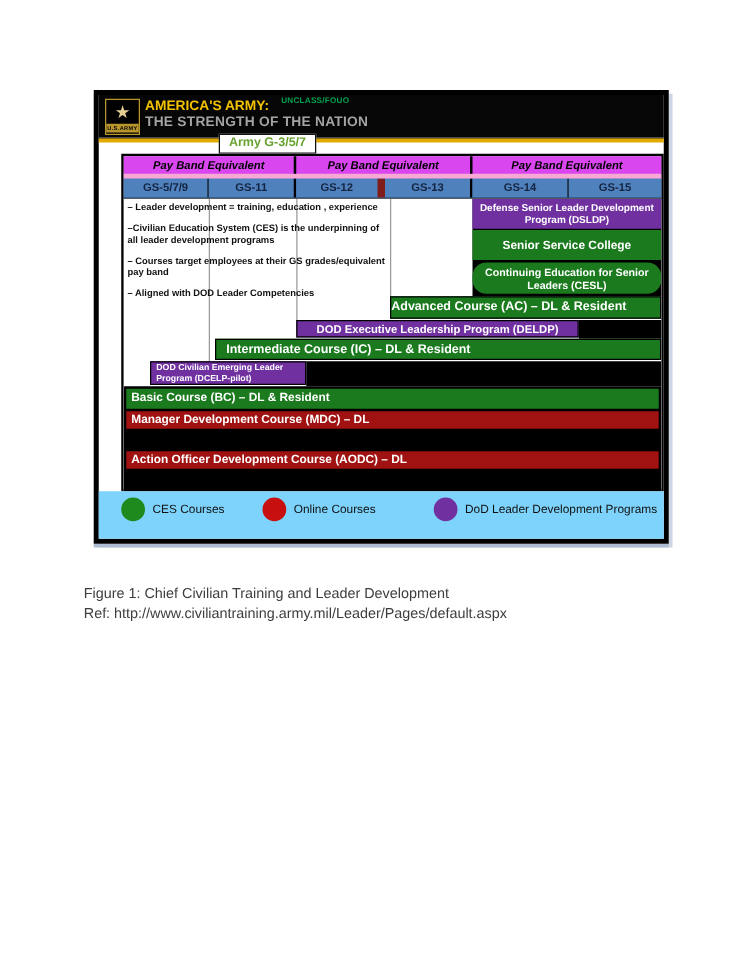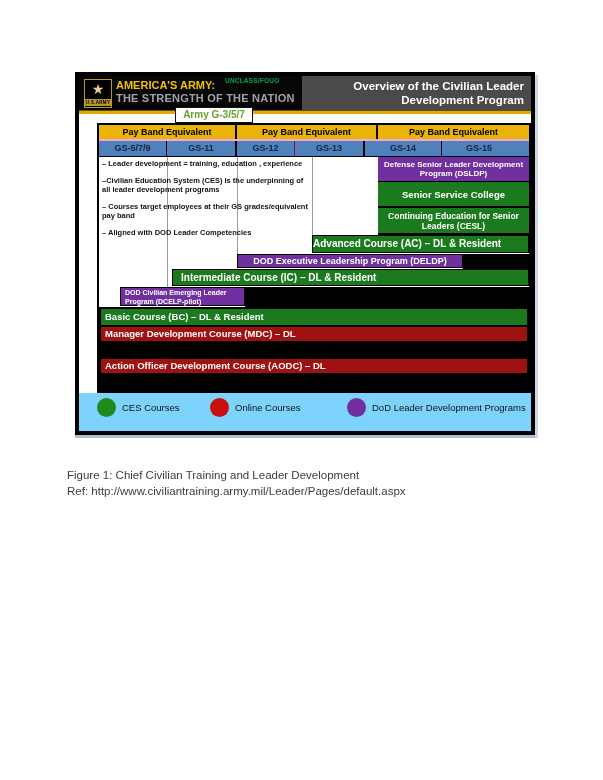--- a/index.html
+++ b/index.html
@@ -29,47 +29,47 @@
     padding:3px 7px 0 0;box-sizing:border-box;line-height:14px;
   }
   .goldline{position:absolute;left:0;top:34px;width:452px;height:4px;background:linear-gradient(#1a1a1a,#e2aa00 35%,#e2aa00);}
   .orgtab{
     position:absolute;left:96px;top:31px;width:78px;height:16px;background:#fff;
     border:1px solid #111;box-sizing:border-box;text-align:center;
     font-size:10px;font-weight:bold;color:#67a22e;line-height:14px;
   }
   
   .tbl{position:absolute;left:18px;top:47px;width:430px;height:266px;border:2px solid #000;background:#fff;}
-  .pb-row{display:flex;height:14px;border-bottom:2px solid #f9a8d4;background:#eab308;}
+  .pb-row{display:flex;height:14px;border-bottom:4px solid #f9a8d4;background:#d946ef;font-style:italic;}
   .pb-cell{box-sizing:border-box;text-align:center;font-size:9px;font-weight:bold;color:#000;line-height:14px;}
   .pb-cell.c1{width:138px;border-right:2px solid #000;}
   .pb-cell.c2{width:141px;border-right:2px solid #000;}
   .pb-cell.c3{width:151px;}
   .gs-row{display:flex;height:15px;border-bottom:1px solid #000;background:#4f81bd;}
   .gs-cell{box-sizing:border-box;text-align:center;font-size:9px;font-weight:bold;color:#14233f;line-height:15px;background:#4f81bd;}
   .gs-cell.g1{width:68px;border-right:1px solid #000;}
   .gs-cell.g2{width:70px;border-right:2px solid #000;}
-  .gs-cell.g3{width:58px;border-right:1px solid #7f1d1d;}
+  .gs-cell.g3{width:71px;border-right:6px solid #7f1d1d;}
   .gs-cell.g4{width:70px;border-right:2px solid #000;}
   .gs-cell.g5{width:77px;border-right:1px solid #000;}
   .gs-cell.g6{width:74px;}
   .content{position:relative;width:430px;height:234px;background:#fff;overflow:hidden;}
   .vline{position:absolute;width:1px;background:#9a9a9a;z-index:1;}
   .vl1{left:68px;top:0;height:130px;}
   .vl2{left:138px;top:0;height:97px;}
   .vl3{left:213px;top:0;height:78px;}
   .bullets{position:absolute;left:3px;top:2px;width:207px;z-index:2;}
   .bullet{font-size:7.5px;font-weight:bold;color:#111;line-height:9px;margin-bottom:8px;}
   
   .srcol{position:absolute;left:279px;top:0;width:151px;height:78px;background:#000;z-index:3;}
   .srbox{position:absolute;left:0;width:151px;box-sizing:border-box;text-align:center;color:#fff;font-weight:bold;
          display:flex;align-items:center;justify-content:center;}
   .sr-dsldp{top:0;height:24px;background:#7030a0;font-size:8px;line-height:9.5px;}
   .sr-ssc{top:25px;height:24px;background:#1b7a1e;font-size:9.5px;}
-  .sr-cesl{top:51px;height:25px;background:#1b7a1e;font-size:8.5px;line-height:10px;}
+  .sr-cesl{top:51px;height:25px;background:#1b7a1e;font-size:8.5px;line-height:10px;border-radius:11px;}
   
   .bar{position:absolute;box-sizing:border-box;color:#fff;font-weight:bold;z-index:3;}
   .bar-advanced{left:213px;top:78px;width:217px;height:18px;background:#1b7a1e;border:1px solid #000;
                 font-size:10px;text-align:left;line-height:16px;}
   .bar-deldp{left:138px;top:97px;width:226px;height:14px;background:#7030a0;border:1px solid #000;
              font-size:9px;text-align:center;line-height:12px;}
   .fill-deldp{position:absolute;left:364px;top:97px;width:66px;height:15px;background:#000;z-index:2;}
   .bar-intermediate{left:73px;top:112px;width:357px;height:17px;background:#1b7a1e;border:1px solid #000;
                     font-size:10px;line-height:15px;padding-left:8px;}
   .box-dcelp{left:21px;top:130px;width:125px;height:19px;background:#7030a0;border:1px solid #000;
@@ -104,24 +104,20 @@
   <div class="hdr">
     <div class="logo">
       <span class="star">★</span>
       <span class="lbl">U.S.ARMY</span>
     </div>
     <div class="brand">
       <div class="l1">AMERICA'S ARMY:</div>
       <div class="l2">THE STRENGTH OF THE NATION</div>
     </div>
     <div class="classif">UNCLASS/FOUO</div>
-    <div class="titlebox">
-      <div>Overview of the Civilian Leader</div>
-      <div>Development Program</div>
-    </div>
   </div>
   <div class="goldline"></div>
   <div class="orgtab">Army G-3/5/7</div>
 
   <div class="tbl">
     <div class="pb-row">
       <div class="pb-cell c1">Pay Band Equivalent</div>
       <div class="pb-cell c2">Pay Band Equivalent</div>
       <div class="pb-cell c3">Pay Band Equivalent</div>
     </div>

